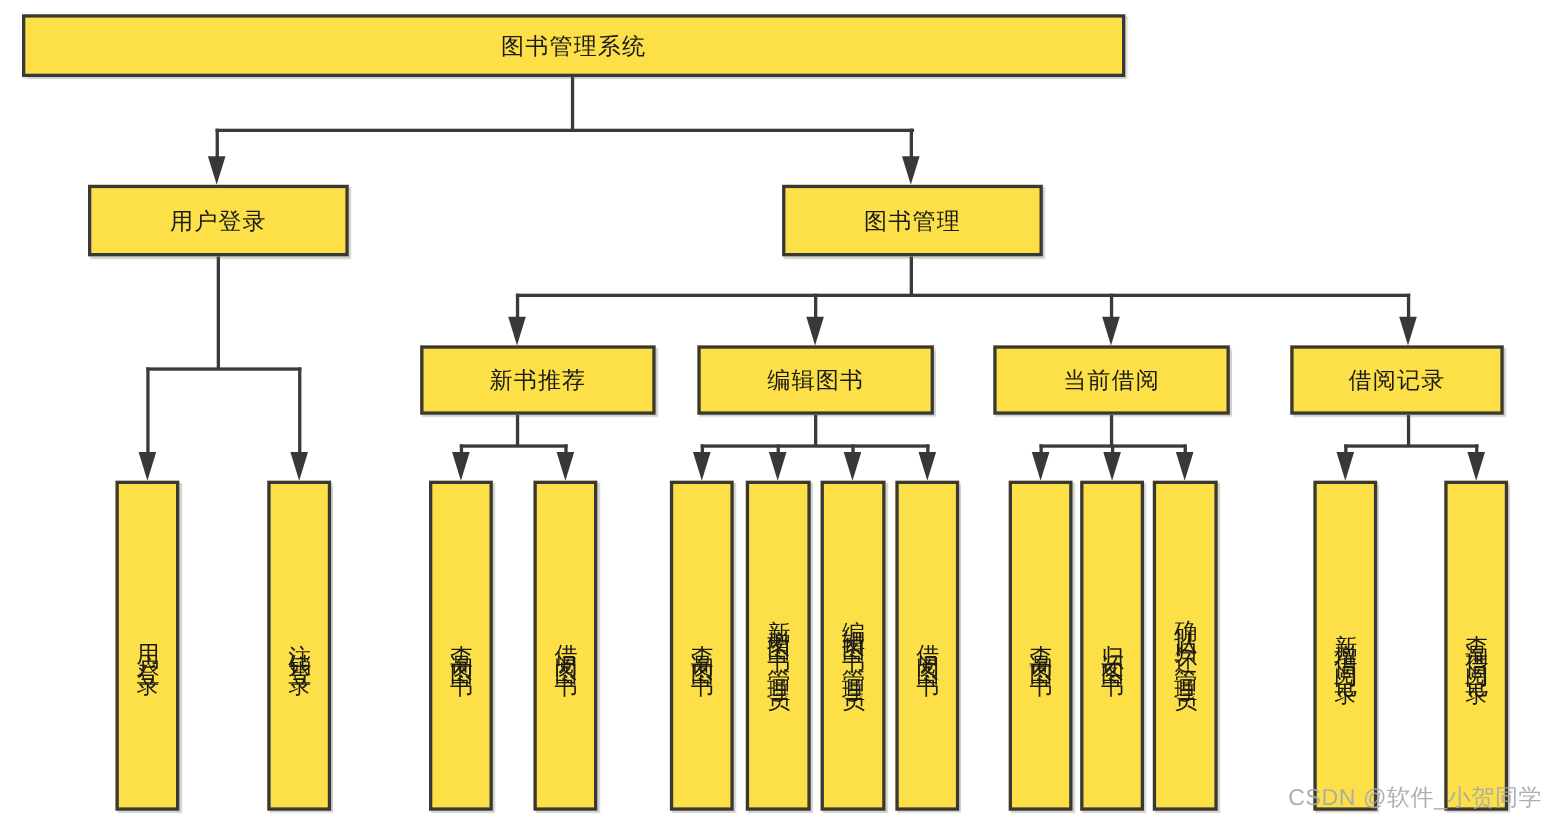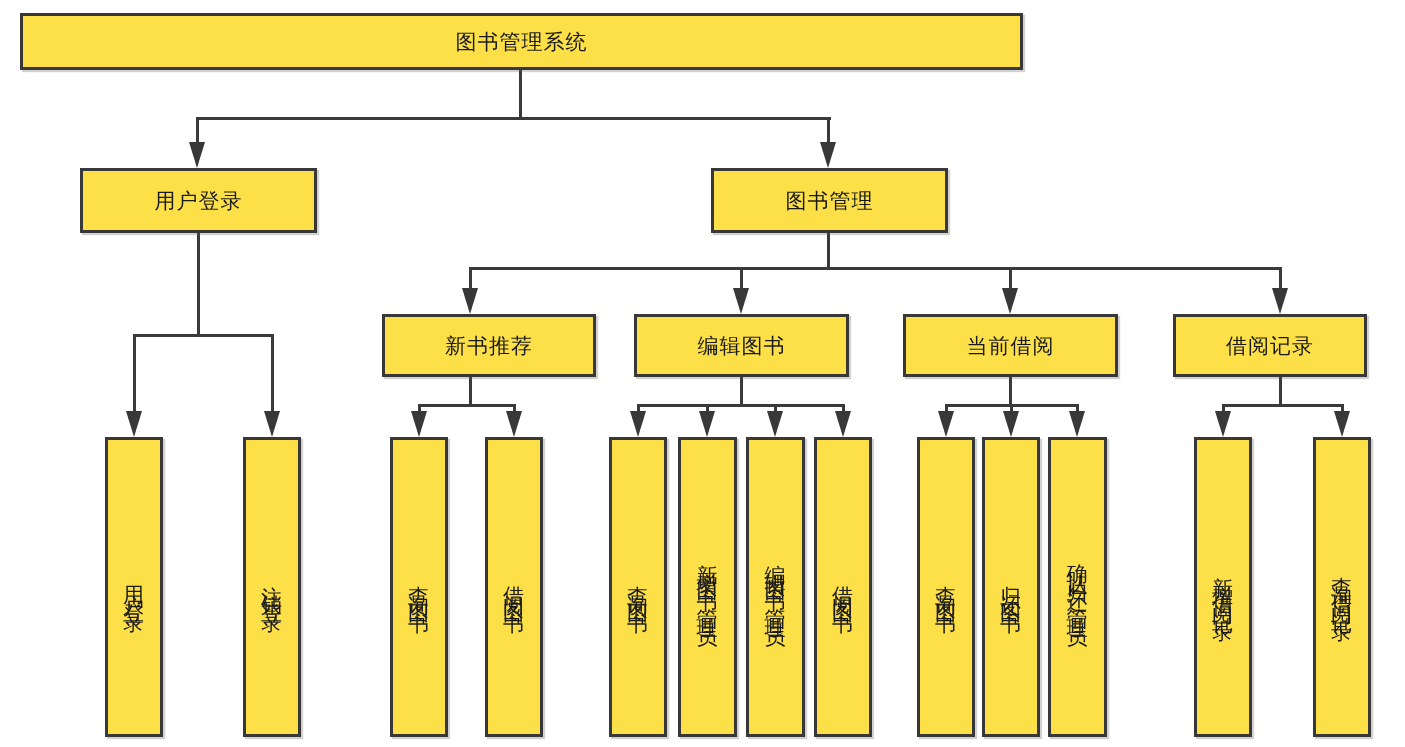--- a/index.html
+++ b/index.html
@@ -184,14 +184,15 @@
     <span class="vtext">确认归还（管理员）</span>
   </div>
 
   <div class="node vnode" style="left:1194px; top:437px; width:58px; height:300px;">
     <span class="vtext">新增借阅记录</span>
   </div>
   <div class="node vnode" style="left:1313px; top:437px; width:58px; height:300px;">
     <span class="vtext">查询借阅记录</span>
   </div>
 
+  <div class="watermark">CSDN @软件_小贺同学</div>
 
 </div>
 
 </body></html>

